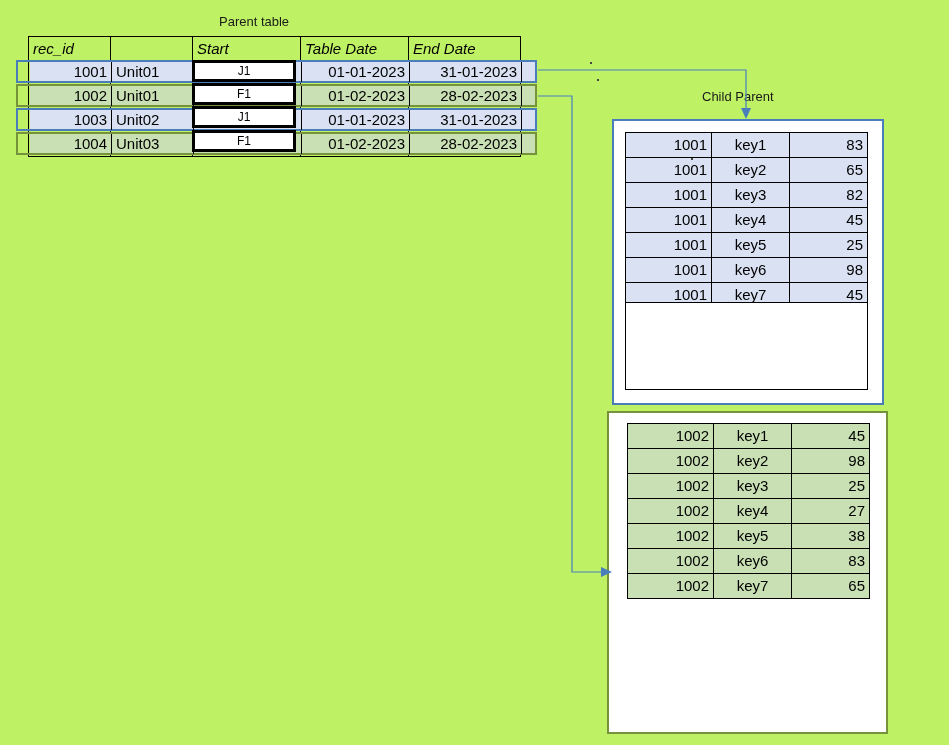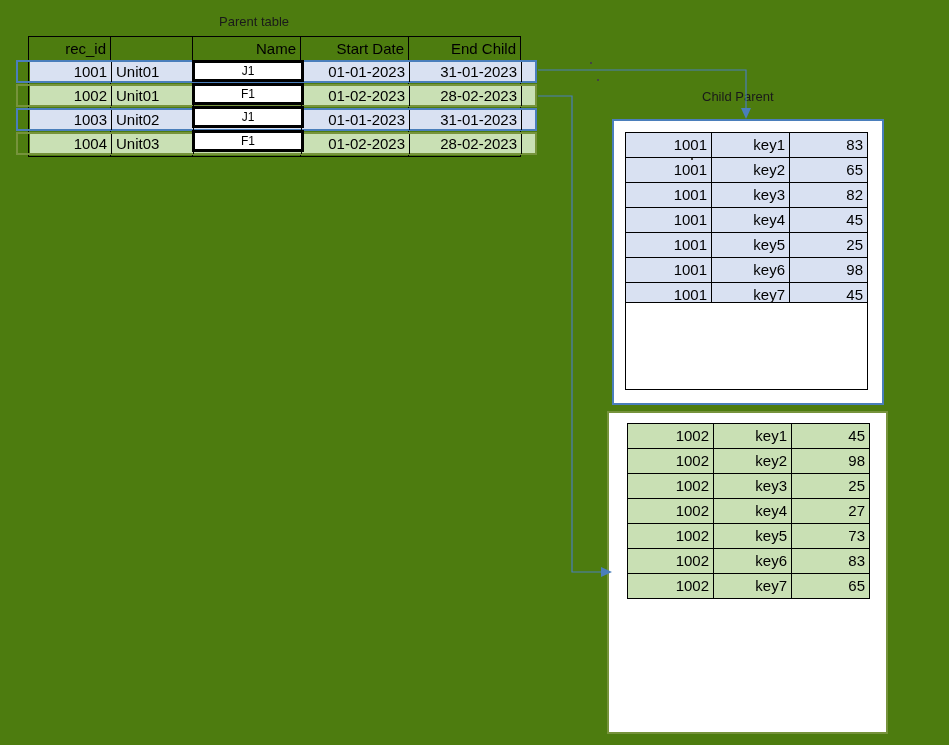--- a/index.html
+++ b/index.html
@@ -5,21 +5,21 @@
   * { box-sizing: border-box; }
   html, body {
     margin: 0; padding: 0;
     background: #ffffff;
     font-family: "Liberation Sans", sans-serif;
   }
   #canvas {
     position: relative;
     width: 949px;
     height: 745px;
-    background: #4d7c0f;
+    background: #bef264;
     overflow: hidden;
   }
   .abs { position: absolute; }
 
   
   .caption {
     font-size: 13px;
     color: #1a1a1a;
     white-space: nowrap;
     font-family: "Liberation Sans", sans-serif;
@@ -33,21 +33,21 @@
     border: 1px solid #000000;
     font-size: 15px;
     color: #000000;
     padding: 0 4px;
     height: 23px;
     line-height: 23px;
     font-weight: normal;
     overflow: hidden;
     white-space: nowrap;
   }
-  th.hdr { font-weight: bold; text-align: right; }
+  th.hdr { font-weight: bold; text-align: left; font-style: italic; }
 
   .col-recid  { width: 82px; }
   .col-unit   { width: 82px; }
   .col-name   { width: 108px; }
   .col-start  { width: 108px; }
   .col-end    { width: 112px; }
 
   .num { text-align: right; }
   .txt { text-align: left; }
 
@@ -66,21 +66,21 @@
   .rowfill {
     position: absolute;
     height: 21px;
     background: #d9e1f2;
   }
   .rowfill.green { background: #c9e0b4; }
 
   
   .namebox {
     position: absolute;
-    width: 112px;
+    width: 104px;
     height: 22px;
     background: #ffffff;
     border: 3px solid #000000;
     font-size: 12px;
     line-height: 16px;
     text-align: center;
     color: #000000;
     font-family: "Liberation Sans", sans-serif;
   }
 
@@ -99,21 +99,21 @@
     height: 24px;
     line-height: 24px;
     padding: 0 4px;
     color: #000000;
     background: #d9e1f2;
     white-space: nowrap;
     overflow: hidden;
   }
   table.child.greenfill td { background: #c9e0b4; }
   .cc-id  { width: 86px; text-align: right; }
-  .cc-key { width: 78px; text-align: right; }
+  .cc-key { width: 78px; text-align: center; }
   .cc-val { width: 78px; text-align: right; }
 
   .emptypane {
     position: absolute;
     border: 1px solid #000000;
     background: #ffffff;
   }
 
   svg.overlay {
     position: absolute;
@@ -131,23 +131,23 @@
   <div class="abs caption" style="left:219px; top:14px;">Parent table</div>
 
   <div class="abs caption" style="left:702px; top:89px;">Child Parent</div>
 
   <div class="abs" id="parent-table-wrap">
     <table class="grid">
       <thead>
         <tr>
           <th class="hdr col-recid">rec_id</th>
           <th class="hdr col-unit"></th>
-          <th class="hdr col-name">Name</th>
-          <th class="hdr col-start">Start Date</th>
-          <th class="hdr col-end">End Child</th>
+          <th class="hdr col-name">Start</th>
+          <th class="hdr col-start">Table Date</th>
+          <th class="hdr col-end">End Date</th>
         </tr>
       </thead>
       <tbody id="parent-body">
           <tr>
             <td class="num col-recid">1001</td>
             <td class="txt col-unit">Unit01</td>
             <td class="txt col-name"></td>
             <td class="num col-start">01-01-2023</td>
             <td class="num col-end">31-01-2023</td>
           </tr>
@@ -276,21 +276,21 @@
             <td class="cc-val">25</td>
           </tr>
           <tr>
             <td class="cc-id">1002</td>
             <td class="cc-key">key4</td>
             <td class="cc-val">27</td>
           </tr>
           <tr>
             <td class="cc-id">1002</td>
             <td class="cc-key">key5</td>
-            <td class="cc-val">73</td>
+            <td class="cc-val">38</td>
           </tr>
           <tr>
             <td class="cc-id">1002</td>
             <td class="cc-key">key6</td>
             <td class="cc-val">83</td>
           </tr>
           <tr>
             <td class="cc-id">1002</td>
             <td class="cc-key">key7</td>
             <td class="cc-val">65</td>

